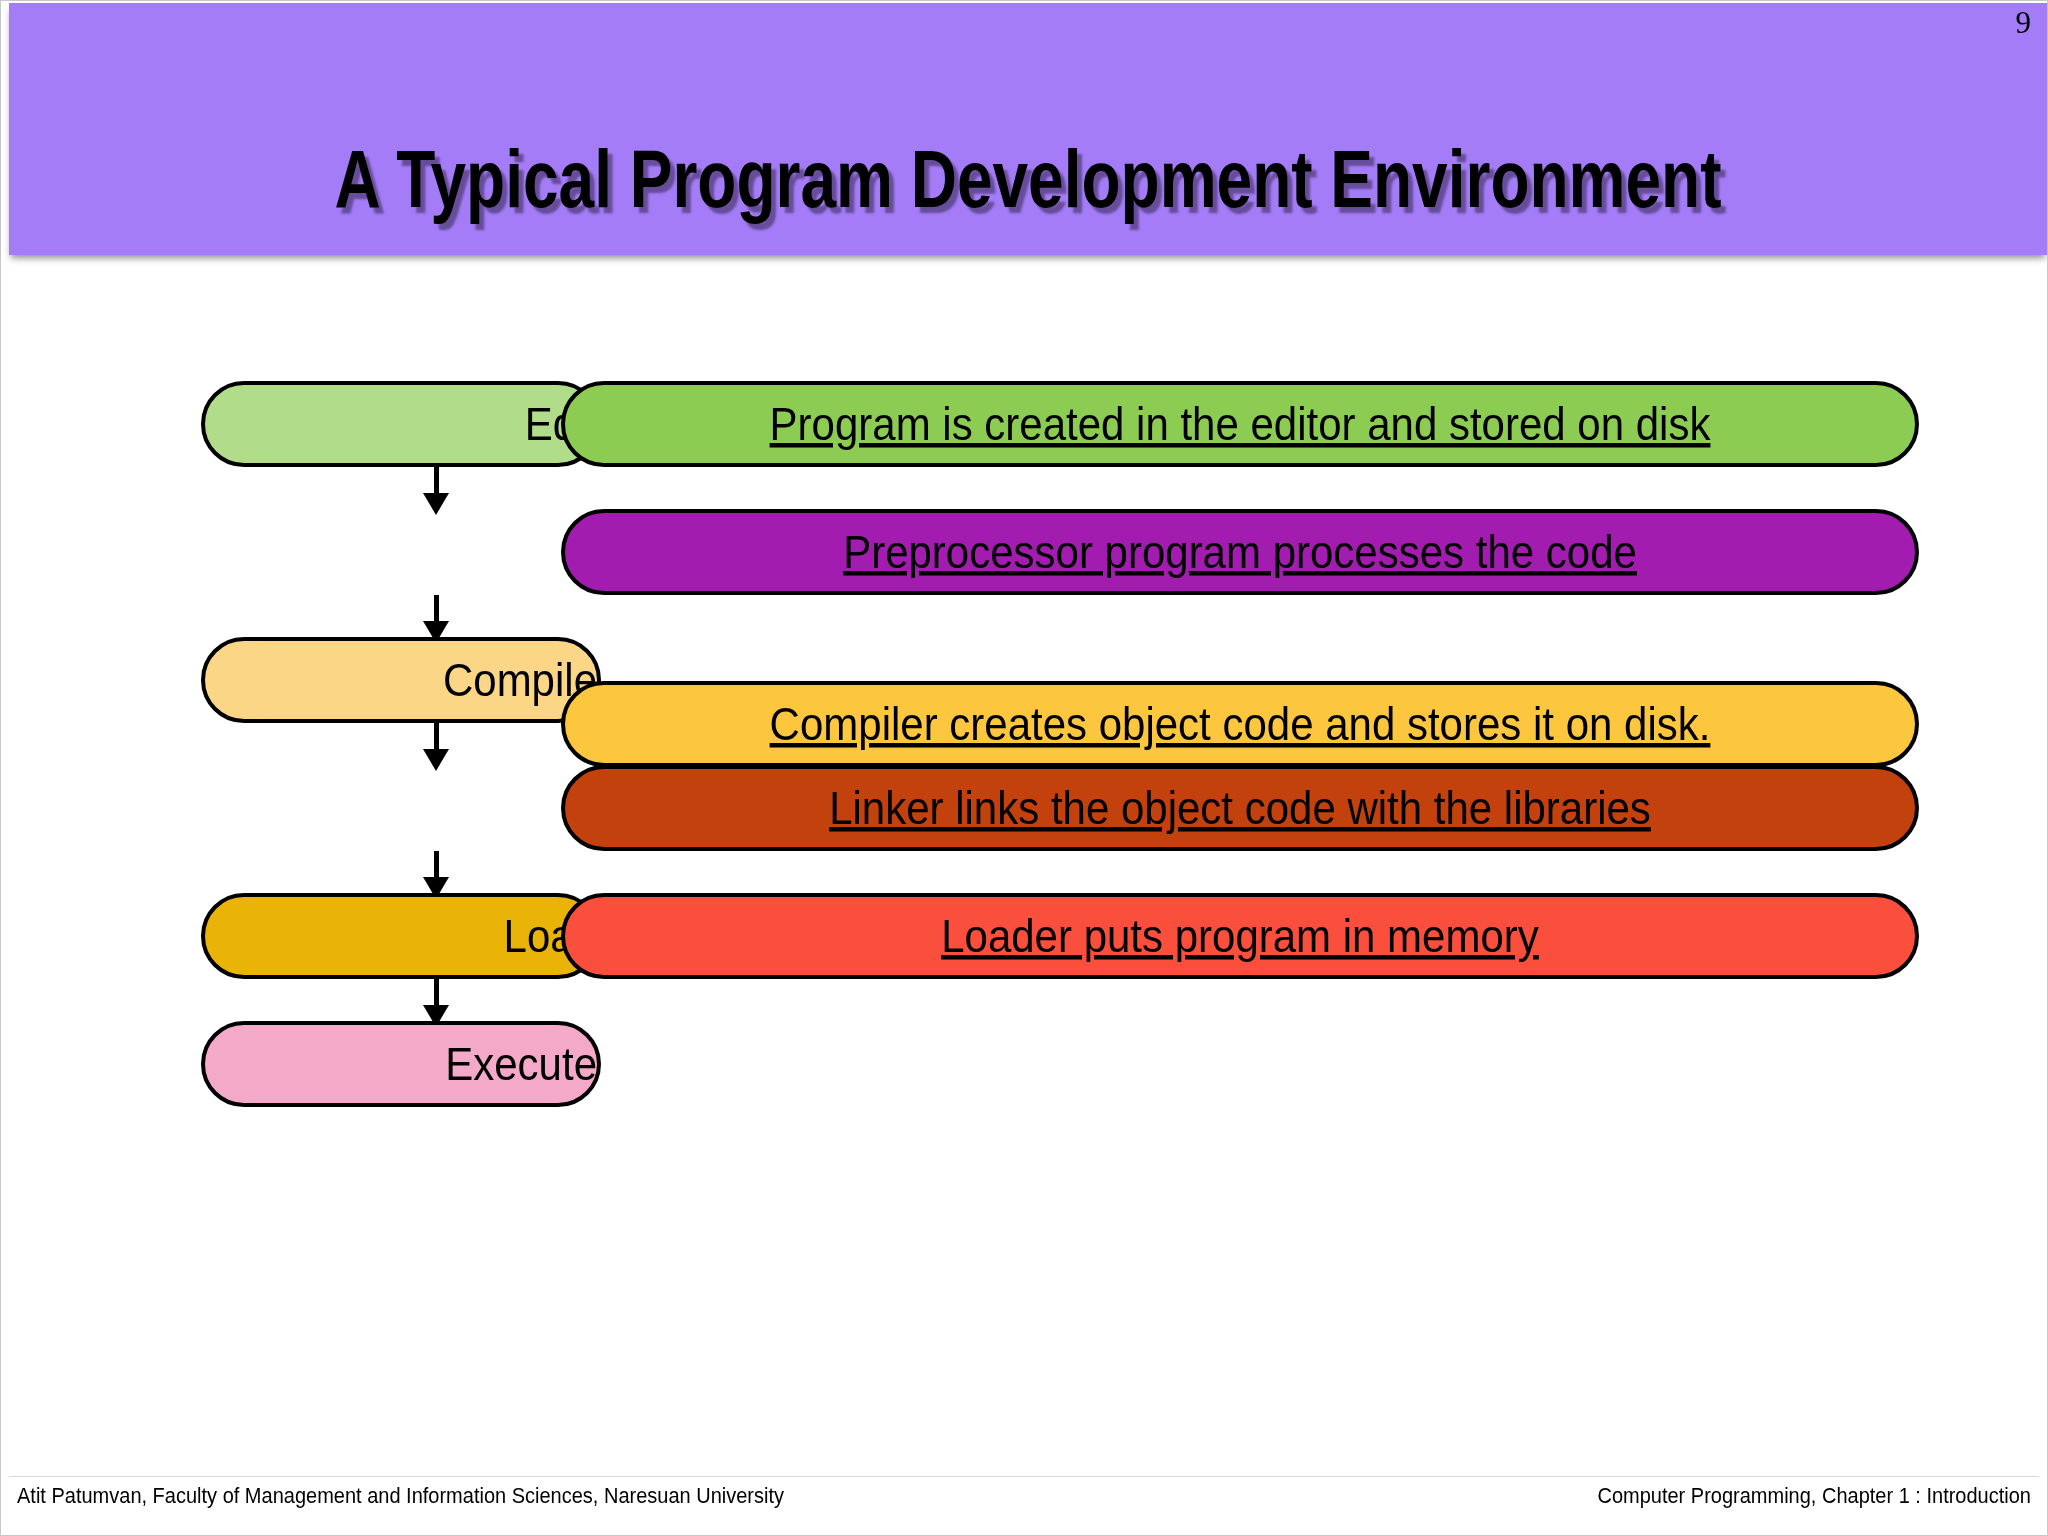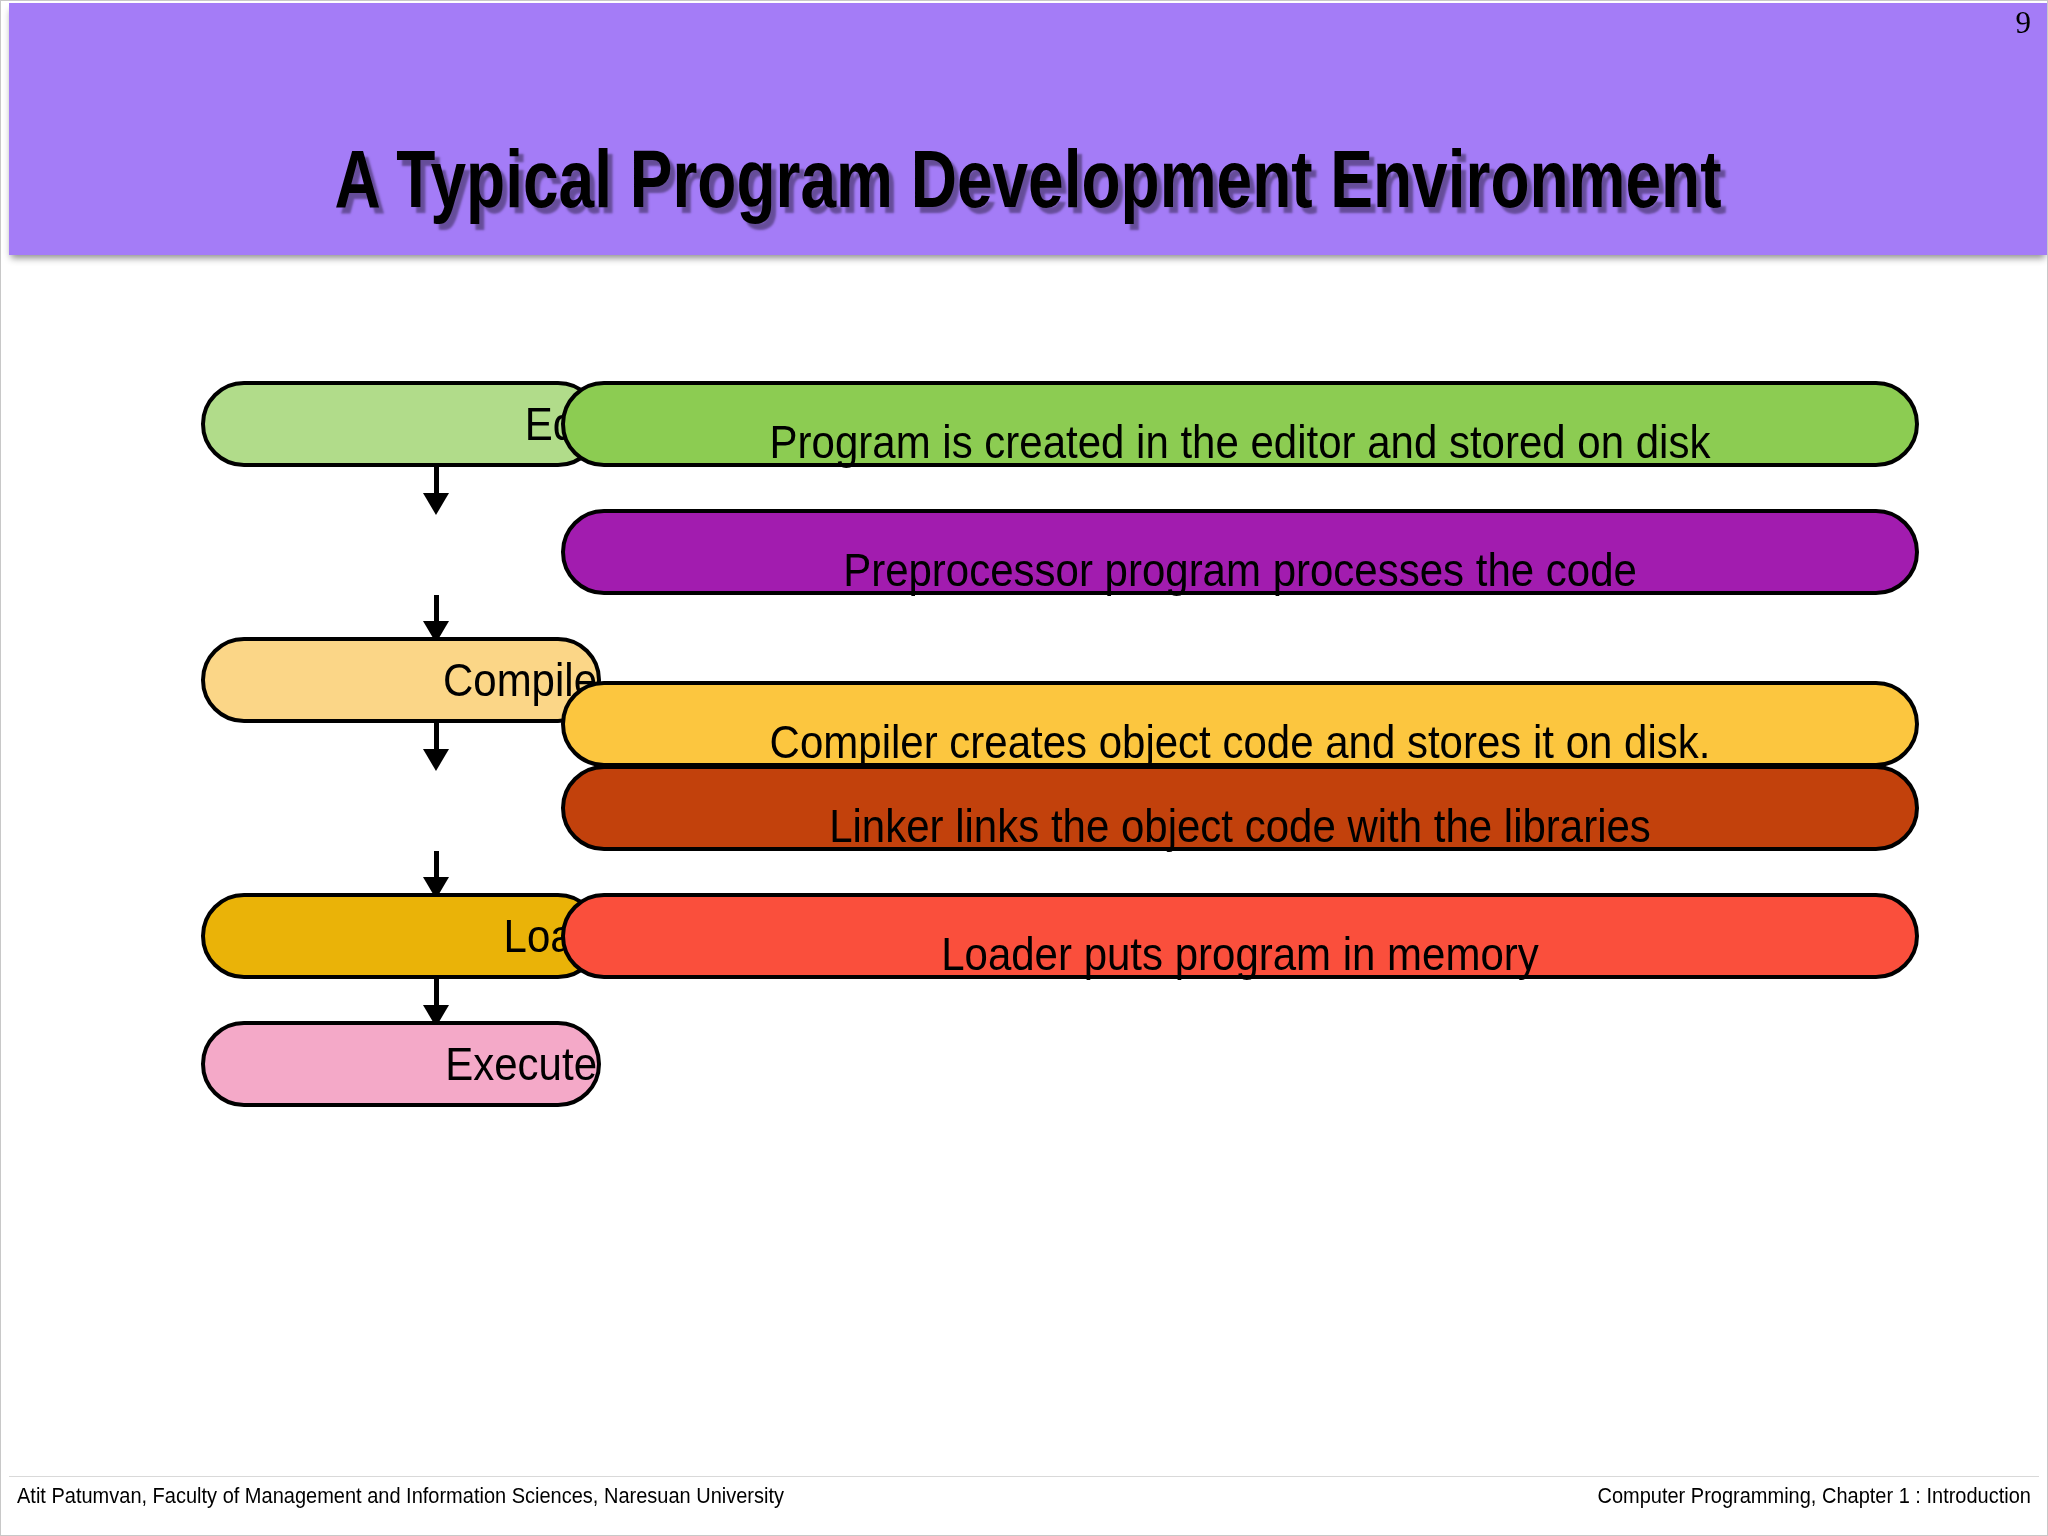--- a/index.html
+++ b/index.html
@@ -72,23 +72,24 @@
   .pill-desc {
     position: absolute;
     left: 360px;
     top: 0;
     width: 1358px;
     height: 86px;
     border: 4px solid #000000;
     border-radius: 46px;
     box-sizing: border-box;
     display: flex;
-    align-items: flex-end;
+    align-items: center;
     justify-content: center;
     z-index: 2;
+    text-decoration: underline;
   }
   .pill-stage {
     position: absolute;
     left: 0;
     top: 0;
     width: 400px;
     height: 86px;
     border: 4px solid #000000;
     border-radius: 46px;
     box-sizing: border-box;

